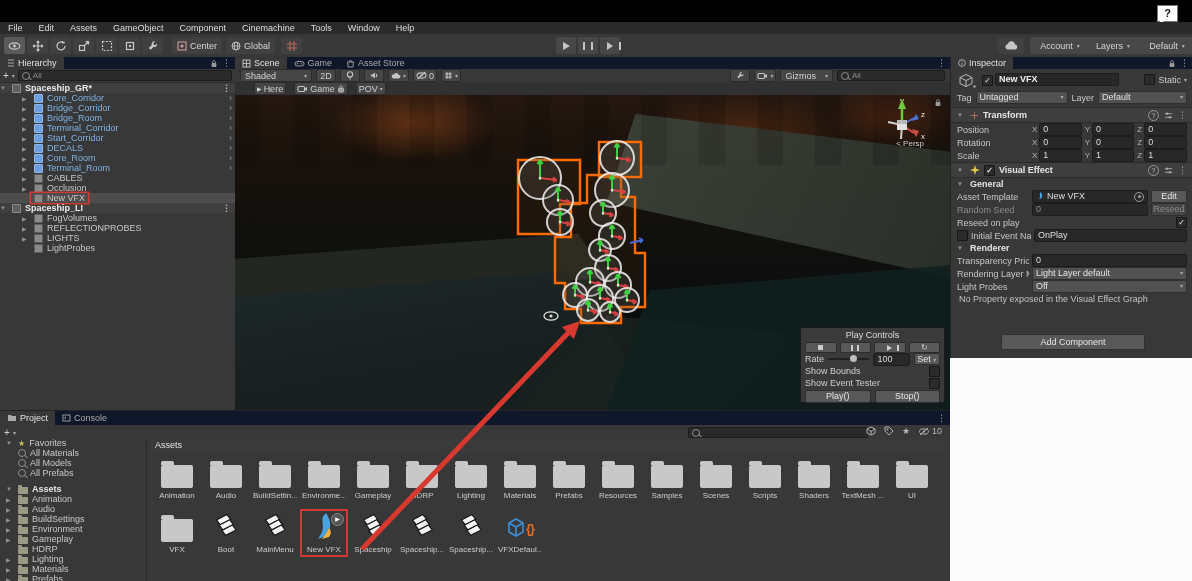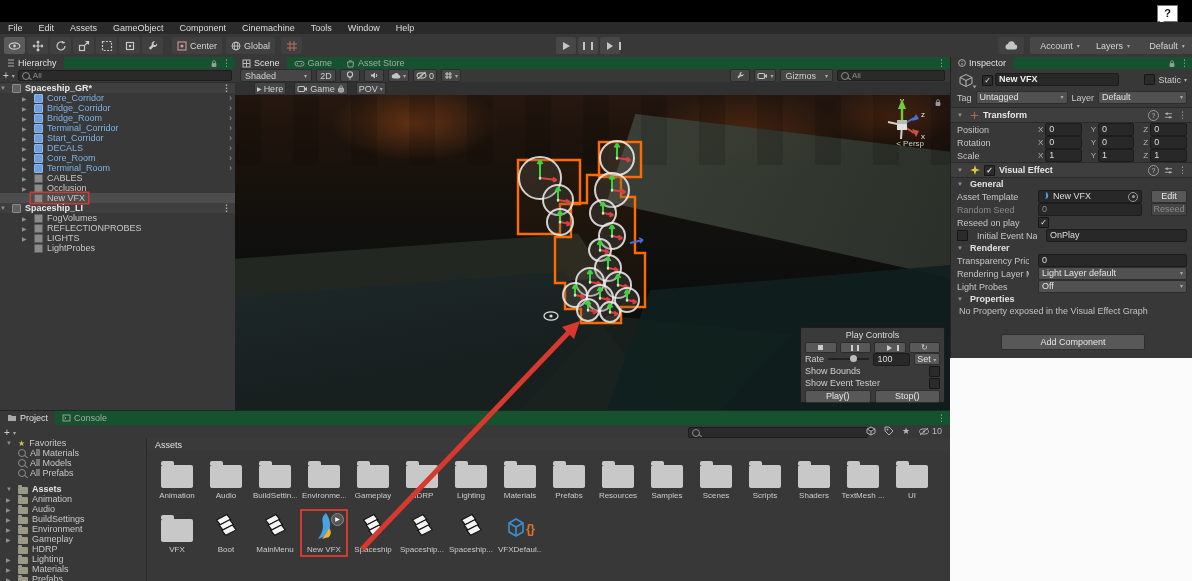--- a/index.html
+++ b/index.html
@@ -25,21 +25,21 @@
   .lbtn{padding:0 5px;gap:3px;font-size:9px;color:#d5d5d5;}
   .transport{width:20px;background:#474747;}
   .ddl{padding:0 6px;gap:4px;font-size:9px;color:#d5d5d5;background:#474747;}
   .dar{font-size:6px;color:#aaa;}
   
   .g-play{width:0;height:0;border-top:4px solid transparent;border-bottom:4px solid transparent;border-left:7px solid #c4c4c4;}
   .g-pausebars{width:6px;height:8px;border-left:2px solid #c4c4c4;border-right:2px solid #c4c4c4;}
   .g-stepwrap{position:relative;width:0;height:0;border-top:4px solid transparent;border-bottom:4px solid transparent;border-left:6px solid #c4c4c4;}
   .g-stepwrap::after{content:"";position:absolute;left:6px;top:-4px;width:2px;height:8px;background:#c4c4c4;}
   
-  .tabstrip{position:absolute;left:0;top:0;right:0;height:12px;background:#14532d;display:flex;align-items:stretch;}
+  .tabstrip{position:absolute;left:0;top:0;right:0;height:12px;background:#0f172a;display:flex;align-items:stretch;}
   .tab{display:flex;align-items:center;gap:3px;padding:0 7px;color:#a8a8a8;font-size:9px;}
   .tab.active{background:#383838;color:#e0e0e0;}
   .stripicons{margin-left:auto;display:flex;align-items:center;gap:4px;padding-right:4px;color:#9a9a9a;}
   .dots{font-size:9px;color:#b5b5b5;}
   .mag{width:6px;height:6px;border:1px solid #8d8d8d;border-radius:50%;position:relative;display:inline-block;}
   .mag::after{content:"";position:absolute;width:4px;height:1.4px;background:#8d8d8d;right:-3px;bottom:-1px;transform:rotate(40deg);}
   .field{background:#282828;border:1px solid #1c1c1c;border-radius:2px;color:#dedede;height:11px;line-height:11px;padding:0 3px;font-size:9px;white-space:nowrap;overflow:hidden;}
   .drop{background:#515151;border:1px solid #2e2e2e;border-radius:2px;color:#e2e2e2;height:11px;line-height:11px;padding:0 3px;font-size:9px;display:flex;align-items:center;white-space:nowrap;overflow:hidden;}
   .drop .dar{margin-left:auto;padding-left:3px;}
   .btn{background:#585858;border:1px solid #2e2e2e;border-radius:2px;color:#e6e6e6;text-align:center;font-size:9px;}
@@ -113,21 +113,21 @@
   #inspector{left:950px;top:57px;width:242px;height:301px;background:#383838;border-left:1px solid #232323;}
   #insp-white{left:950px;top:358px;width:242px;height:223px;background:#fbfbfb;}
   #insp-head{position:absolute;left:0;top:12px;right:0;height:22px;}
   #objcube{position:absolute;left:6px;top:3px;}
   #insp-name{position:absolute;left:44px;top:4px;width:116px;}
   #insp-static{position:absolute;right:6px;top:5px;display:flex;align-items:center;gap:3px;color:#cfcfcf;}
   #insp-taglayer{position:absolute;left:0;top:34px;right:0;height:13px;display:flex;align-items:center;gap:4px;padding:0 6px;}
   .comp-header{height:14px;background:#3e3e3e;border-top:1px solid #2a2a2a;border-bottom:1px solid #2a2a2a;display:flex;align-items:center;gap:4px;padding:0 6px;color:#e6e6e6;font-weight:bold;}
   .hicons{margin-left:auto;display:flex;align-items:center;gap:5px;font-weight:normal;}
   .qm{width:9px;height:9px;border:1px solid #9a9a9a;border-radius:50%;color:#bbb;font-size:7px;line-height:9px;text-align:center;}
-  .crow{display:flex;align-items:center;height:13px;padding:0 6px;gap:9px;}
+  .crow{display:flex;align-items:center;height:13px;padding:0 6px;gap:3px;justify-content:space-between;}
   .clabel{width:72px;flex:0 0 72px;color:#c6c6c6;overflow:hidden;white-space:nowrap;}
   .axg{display:flex;align-items:center;gap:2px;flex:1;}
   .axl{color:#b5b5b5;font-size:8px;}
   .axfield{flex:1;}
   .subhead{display:flex;align-items:center;gap:4px;height:12px;padding:0 6px;color:#e2e2e2;font-weight:bold;}
   .crow .flexfield{flex:1;display:flex;align-items:center;gap:3px;}
   .picker{width:8px;height:8px;border:1px solid #9a9a9a;border-radius:50%;position:relative;flex:0 0 8px;}
   .picker::after{content:"";position:absolute;left:2.5px;top:2.5px;width:3px;height:3px;border-radius:50%;background:#9a9a9a;}
   .dim{color:#8b8b8b;}
   #addcomp{position:absolute;left:50px;top:277px;width:142px;height:14px;line-height:14px;}
@@ -931,24 +931,20 @@
           </span>
       </div>
       <div class="crow">
         <span class="clabel">Light Probes</span>
         <span class="drop" style="flex:1">
             <span>Off</span>
             <span class="dar">▾</span>
           </span>
       </div>
 
-      <div class="subhead">
-          <span class="exp">▼</span>
-          <span>Properties</span>
-        </div>
       <div style="padding:1px 8px;color:#c2c2c2">No Property exposed in the Visual Effect Graph</div>
     </div>
     <div class="btn" id="addcomp">Add Component</div>
   </div>
   <div id="insp-white" class="abs"></div>
 
   <div id="bottom" class="abs">
     <div class="tabstrip">
       <div class="tab active">
         <svg width="10" height="8" viewBox="0 0 10 8">

